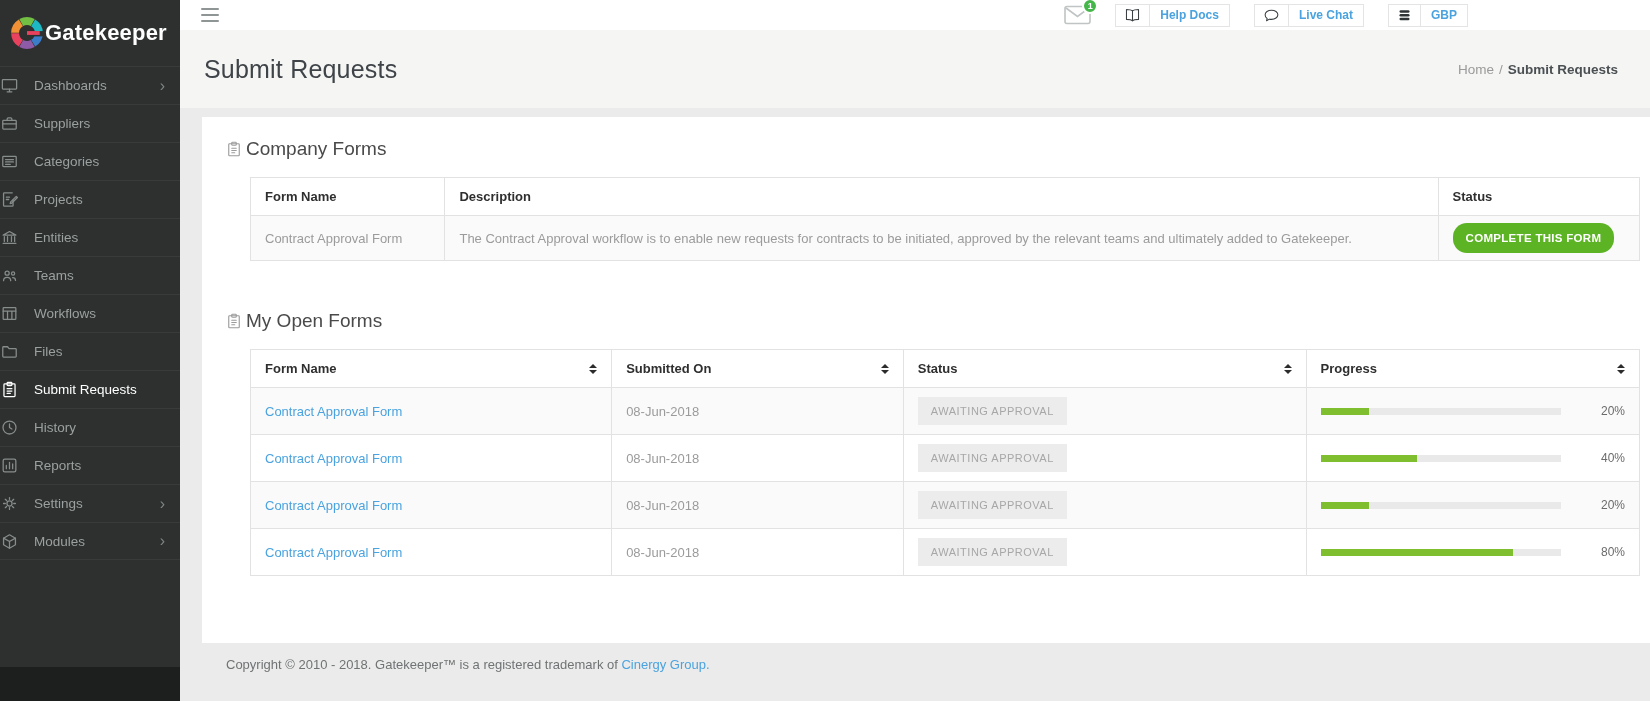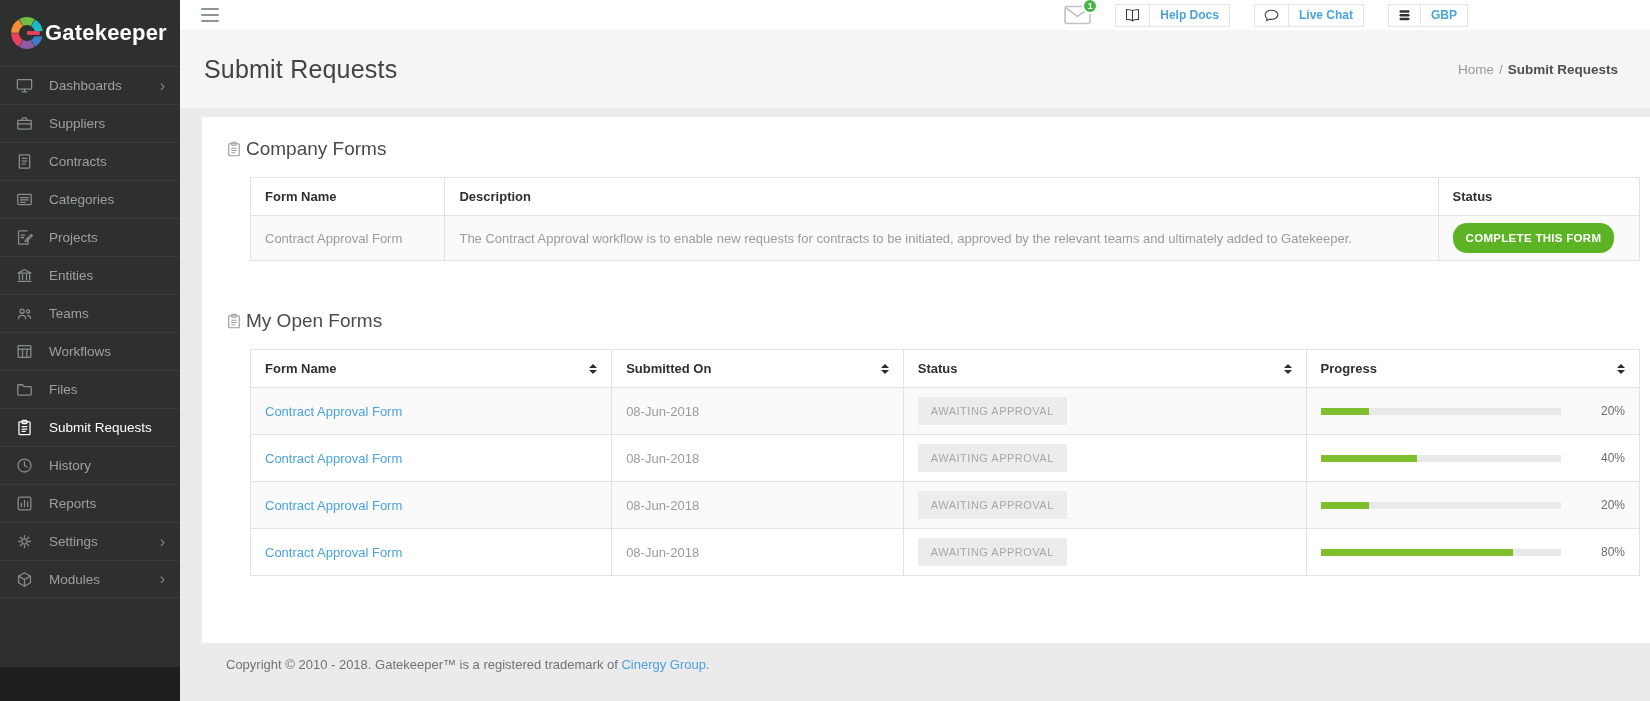--- a/index.html
+++ b/index.html
@@ -6,21 +6,21 @@
   html,body { width:1650px; height:701px; }
   body { font-family:"Liberation Sans","DejaVu Sans",sans-serif; background:#ebebeb; overflow:hidden; }
   .screen { position:relative; width:1650px; height:701px; overflow:hidden; }
 
   
   .sidebar { position:absolute; left:0; top:0; width:180px; height:701px; background:#2d302f; }
   .logo-row { height:66px; display:flex; align-items:center; padding-left:9px; cursor:pointer; }
   .logo-mark { width:36px; height:36px; flex:0 0 auto; }
   .logo-text { color:#fdfdfd; font-size:22px; font-weight:600; letter-spacing:0.2px; }
   .nav { }
-  .nav-item { height:38px; display:flex; align-items:center; padding-left:15px; border-top:1px solid rgba(255,255,255,0.055); cursor:pointer; color:#9ba19f; }
+  .nav-item { height:38px; display:flex; align-items:center; border-top:1px solid rgba(255,255,255,0.055); cursor:pointer; color:#9ba19f; }
   .nav-item:last-child { border-bottom:1px solid rgba(255,255,255,0.055); }
   .nav-item .nicon { width:19px; height:19px; color:#878d8b; display:flex; align-items:center; }
   .nav-item .nicon svg { width:19px; height:19px; }
   .nav-item .nlabel { font-size:13.5px; margin-left:15px; }
   .nav-item .chev { margin-left:auto; margin-right:15px; color:#7e8483; font-size:16px; line-height:1; font-weight:400; }
   .nav-item.active { color:#ffffff; }
   .nav-item.active .nicon { color:#ffffff; }
   .sidebar-footer { position:absolute; bottom:0; left:0; width:180px; height:34px; background:#1d1f1f; }
 
   
@@ -121,29 +121,20 @@
         <span class="chev">›</span>
       </div>
       <div class="nav-item">
         <span class="nicon">
             <svg class="lineicon" viewBox="0 0 24 24">
               <rect x="3.5" y="8" width="17" height="11" rx="1"></rect>
               <path d="M9 8V6.5A1.5 1.5 0 0 1 10.5 5h3A1.5 1.5 0 0 1 15 6.5V8M3.5 12.5h17"></path>
             </svg>
           </span>
         <span class="nlabel">Suppliers</span>
-      </div>
-      <div class="nav-item">
-        <span class="nicon">
-            <svg class="lineicon" viewBox="0 0 24 24">
-              <rect x="5.5" y="3.5" width="13" height="17" rx="1"></rect>
-              <path d="M9 8h6M9 11.5h6M9 15h4"></path>
-            </svg>
-          </span>
-        <span class="nlabel">Contracts</span>
       </div>
       <div class="nav-item">
         <span class="nicon">
             <svg class="lineicon" viewBox="0 0 24 24">
               <rect x="3.5" y="5.5" width="17" height="13" rx="1"></rect>
               <path d="M7 9.5h10M7 12.5h10M7 15.5h6"></path>
             </svg>
           </span>
         <span class="nlabel">Categories</span>
       </div>

